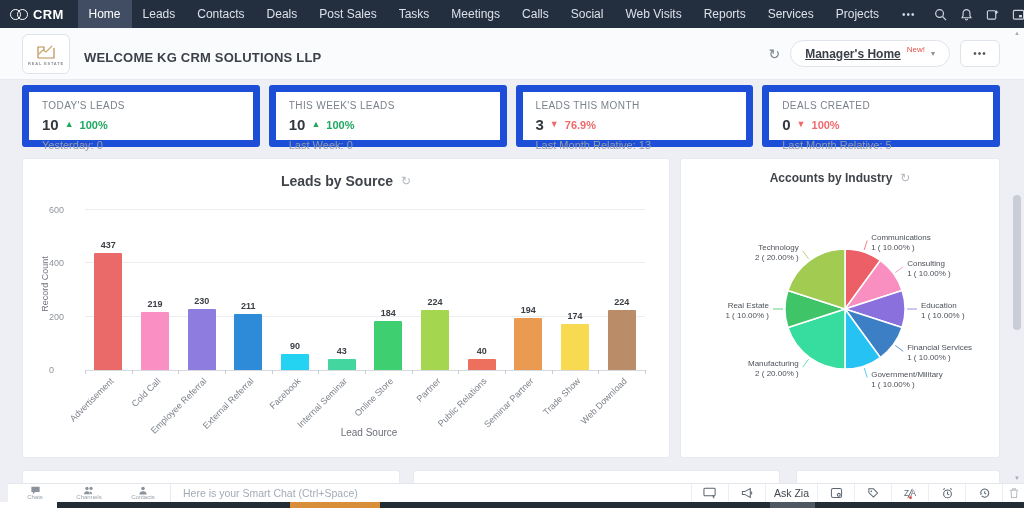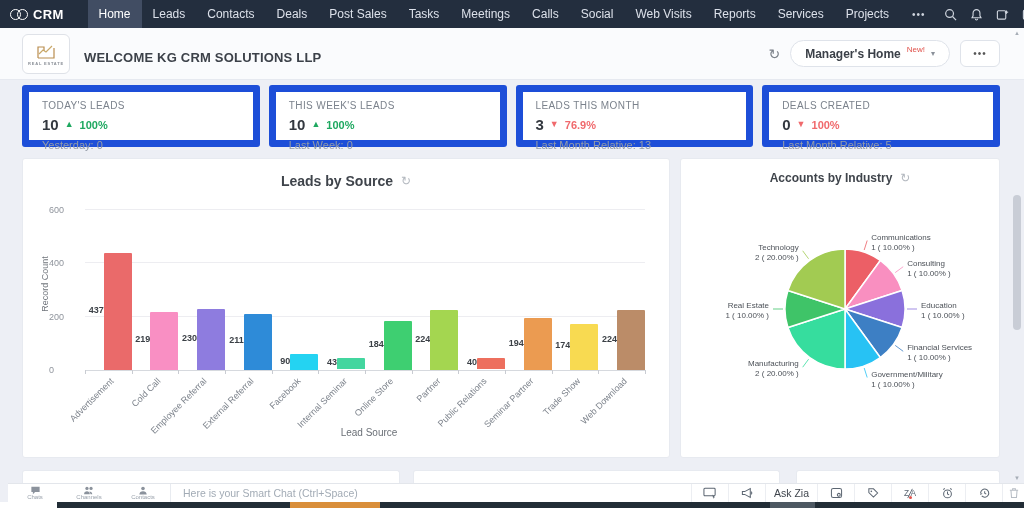--- a/index.html
+++ b/index.html
@@ -2,21 +2,21 @@
 <html><head>
 <meta charset="utf-8">
 <style>
   * { box-sizing: border-box; margin: 0; padding: 0; }
   html,body { width:1024px; height:508px; }
   body { font-family: "Liberation Sans", sans-serif; background:#edeff5; position:relative; overflow:hidden; }
   #app { position:absolute; inset:0; width:1024px; height:508px; }
 
   
   .topnav { position:absolute; top:0; left:0; right:0; height:28px; background:#232e3e; display:flex; align-items:stretch; color:#dfe4ec; }
-  .brand { display:flex; align-items:center; gap:5px; padding:0 24px 0 10px; }
+  .brand { display:flex; align-items:center; gap:5px; padding:0 14px 0 10px; }
   .logo-rings { display:flex; align-items:center; }
   .ring { width:11px; height:11px; border:1.5px solid #fff; border-radius:50%; }
   .ring + .ring { margin-left:-4px; }
   .brand-name { font-size:13px; font-weight:bold; color:#fff; letter-spacing:.3px; }
   .nav-items { display:flex; align-items:stretch; }
   .nav-item { display:flex; align-items:center; padding:0 11px; font-size:12px; color:#dce1ea; cursor:pointer; white-space:nowrap; }
   .nav-item.active { background:#414d63; color:#fff; }
   .nav-more { display:flex; align-items:center; padding:0 12px; font-size:10px; letter-spacing:1px; color:#cfd5de; }
   .nav-spacer { flex:1; }
   .nav-right { display:flex; align-items:center; padding-right:6px; }
@@ -26,21 +26,21 @@
   
   .pagehead { position:absolute; top:28px; left:0; right:0; height:52px; background:#fafbfd;
     border-bottom:1px solid #e6e9f0; }
   .re-logo { position:absolute; left:22px; top:6px; width:48px; height:40px; background:#fff; border:1px solid #dfe2e8; border-radius:6px; display:flex; flex-direction:column; align-items:center; justify-content:center; gap:1px; }
   .re-logo svg { display:block; }
   .re-logo .re-text { font-size:4px; letter-spacing:.8px; color:#8a8f97; font-weight:bold; }
   .welcome-title { position:absolute; left:84px; top:22px; font-size:13px; font-weight:bold; color:#3c4149; letter-spacing:.2px; }
   .head-right { position:absolute; right:24px; top:12px; display:flex; align-items:center; gap:10px; }
   .refresh-btn { color:#7a8089; font-size:14px; cursor:pointer; line-height:1; }
   .dash-select { height:27px; background:#fff; border:1px solid #dfe3ea; border-radius:15px; display:flex; align-items:center; gap:6px; padding:0 14px; cursor:pointer; }
-  .dash-select .lbl { font-size:12px; color:#3b4048; font-weight:bold; }
+  .dash-select .lbl { font-size:12px; color:#3b4048; font-weight:bold;text-decoration:underline; }
   .dash-select .new { font-size:8px; color:#e0524b; position:relative; top:-4px; }
   .dash-select .caret { font-size:8px; color:#8a9099; }
   .more-btn { height:27px; width:40px; background:#fff; border:1px solid #dfe3ea; border-radius:6px; display:flex; align-items:center; justify-content:center; font-size:10px; letter-spacing:1px; color:#555; cursor:pointer; }
 
   
   .kpi-row { position:absolute; top:85px; left:22px; width:978px; display:grid; grid-template-columns:repeat(4,1fr); gap:9px; }
   .kpi-card { background:#fff; border:7px solid #1d4ed8; border-radius:3px; height:62px; padding:8px 13px; }
   .kpi-title { font-size:10px; color:#7b828c; letter-spacing:.4px; }
   .kpi-line { margin-top:5px; display:flex; align-items:center; gap:6px; }
   .kpi-value { font-size:15px; font-weight:bold; color:#33383f; }
@@ -58,21 +58,21 @@
   .pie-card { flex:1; padding:12px 14px; position:relative; }
   .pie-card .card-title { font-size:12px; }
 
   .chart-region { position:relative; margin-top:22px; }
   .plot { position:relative; margin-left:46px; margin-right:8px; height:160px; border-bottom:1px solid #d6d9de; }
   .gridline { position:absolute; left:0; right:0; height:1px; background:#ededf1; }
   .ytick { position:absolute; left:-36px; width:30px; text-align:left; font-size:9px; color:#8f949c; }
   .xtickmark { position:absolute; bottom:-4px; width:1px; height:4px; background:#c9ccd2; }
   .ylabel { position:absolute; width:120px; left:-100px; top:68px; text-align:center; transform:rotate(-90deg); font-size:9px; color:#70757c; }
   .bars { position:absolute; inset:0; display:flex; align-items:flex-end; }
-  .bar-cell { flex:1; display:flex; flex-direction:row; align-items:center; justify-content:flex-end; }
+  .bar-cell { flex:1; display:flex; flex-direction:column; align-items:center; justify-content:flex-end; }
   .bar-val { font-size:9px; font-weight:bold; color:#3b4046; margin-bottom:3px; }
   .bar { width:28px; border-radius:1px 1px 0 0; }
   .xlabels { position:relative; margin-left:46px; margin-right:8px; height:56px; display:flex; }
   .xl-cell { flex:1; position:relative; }
   .xl-cell span { position:absolute; right:50%; top:5px; transform:rotate(-45deg); transform-origin:top right; white-space:nowrap; font-size:9px; color:#7c828b; }
   .xaxis-title { text-align:center; font-size:10px; color:#6b7077; margin-top:0px; margin-left:46px; }
 
   .pie-wrap { margin-top:6px; display:flex; justify-content:center; }
 
   

